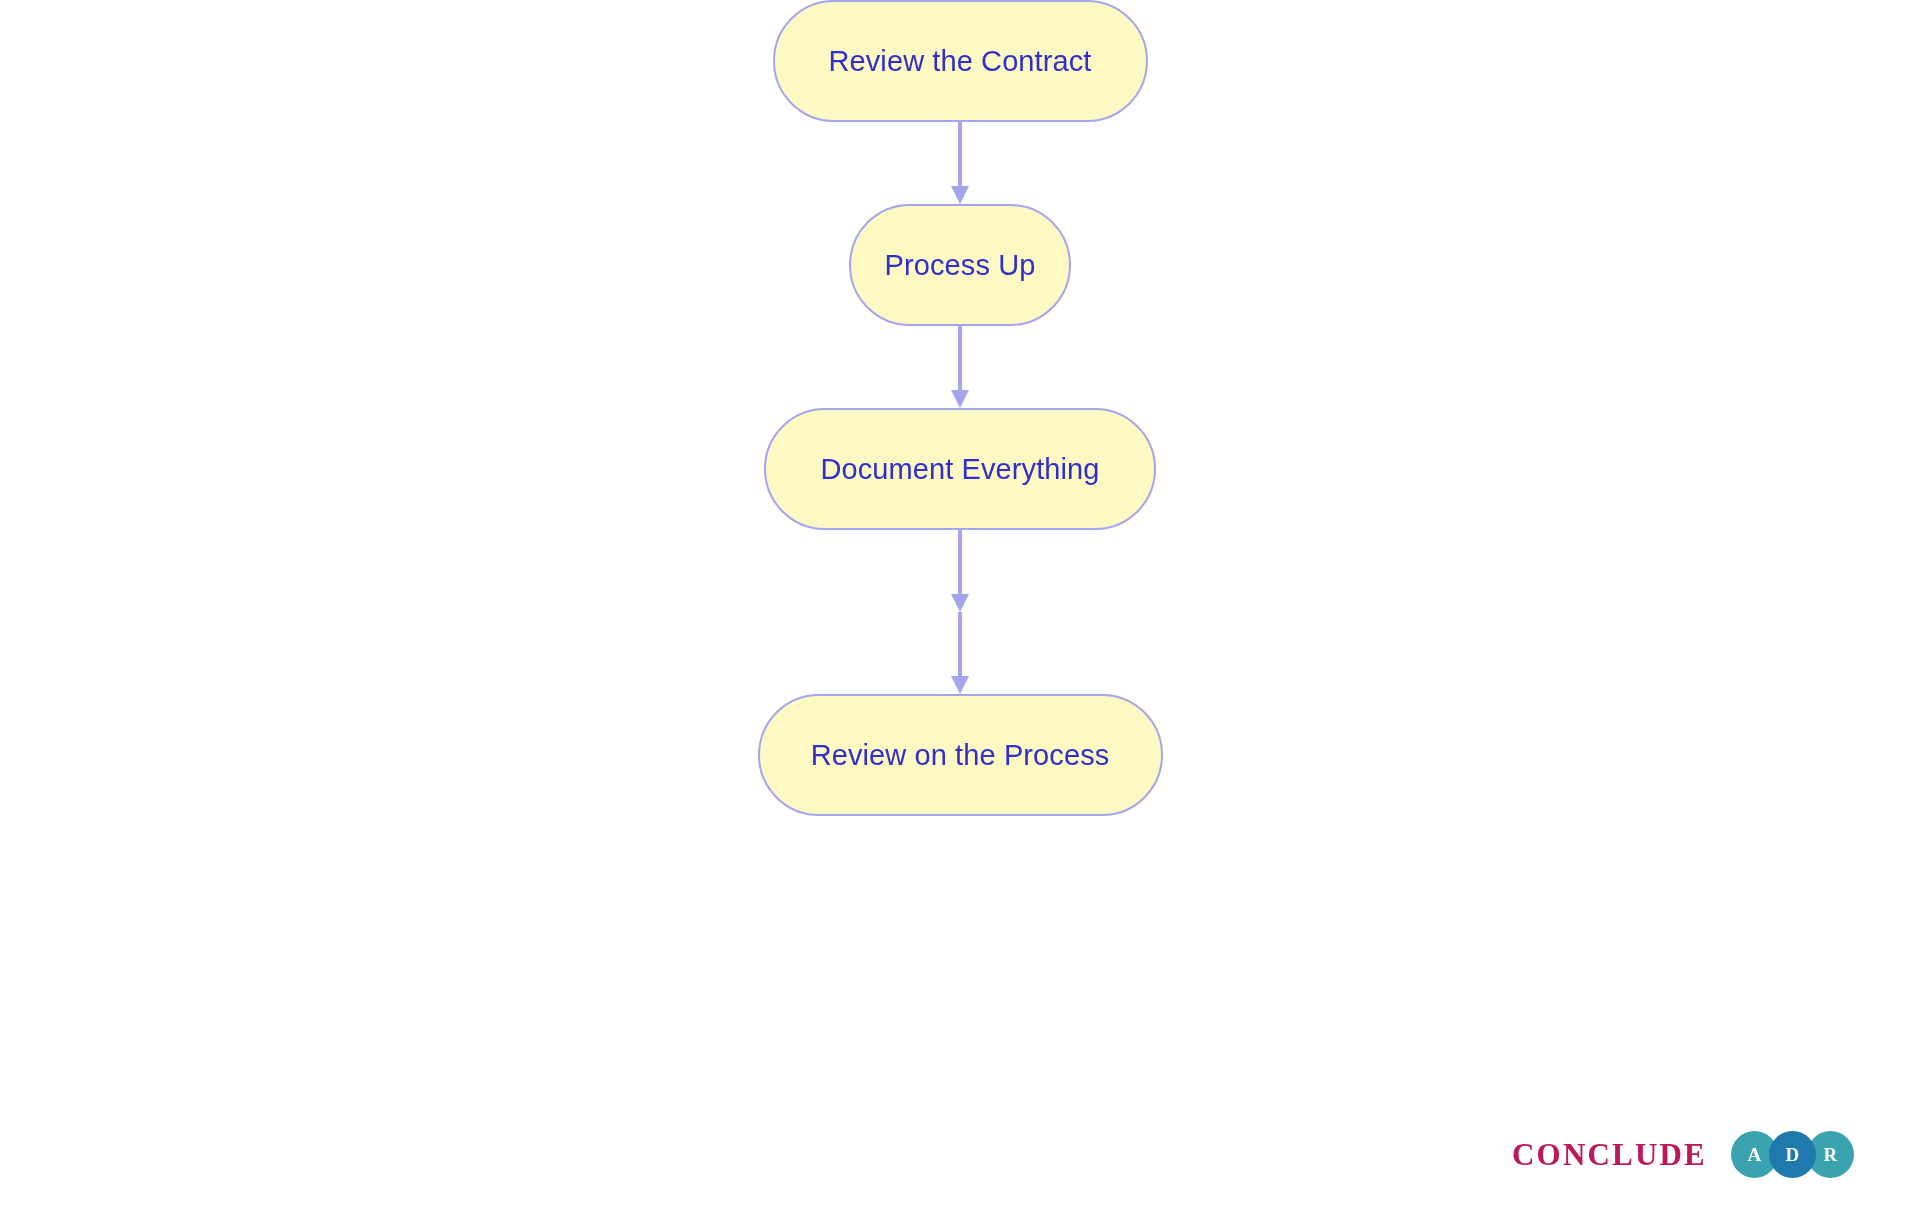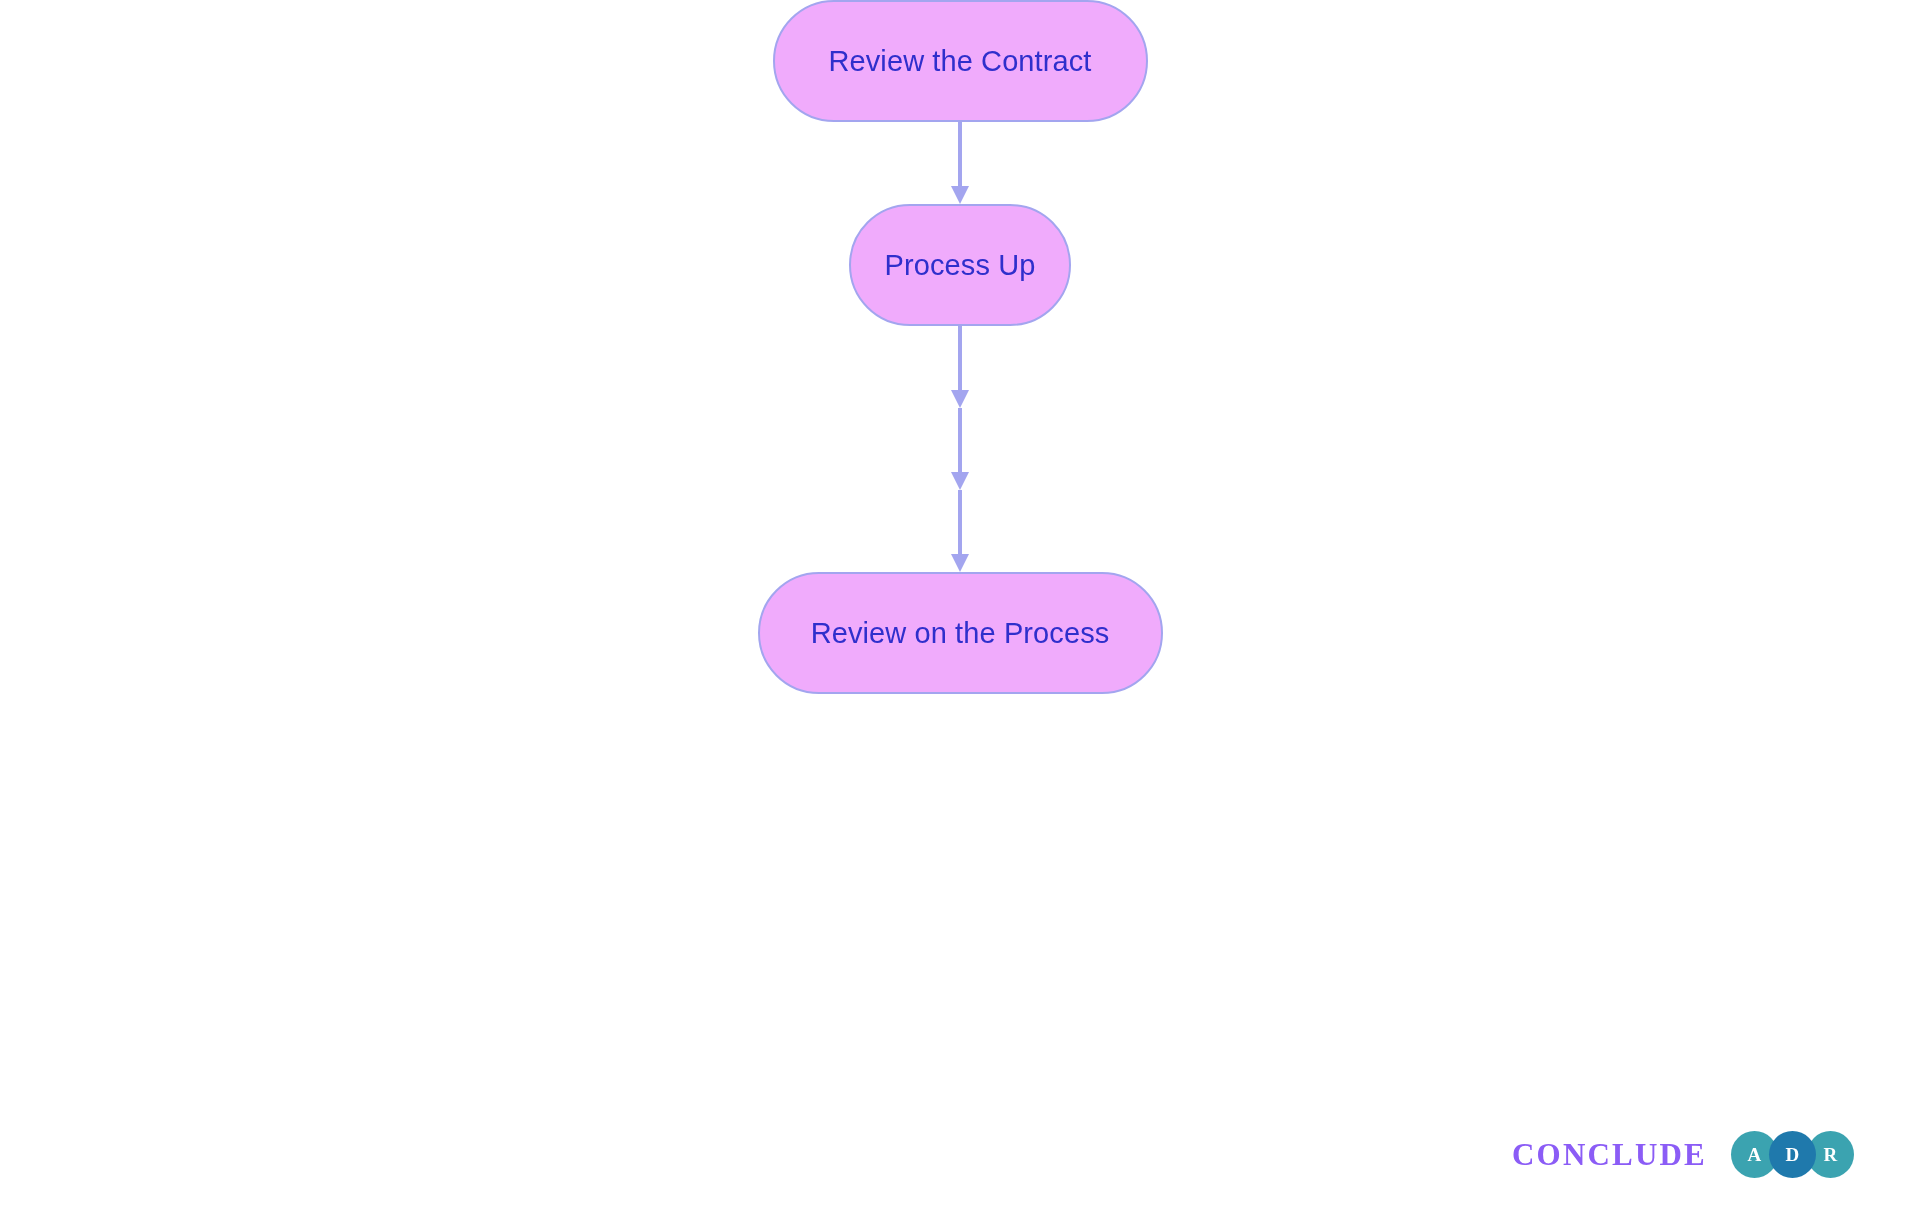--- a/index.html
+++ b/index.html
@@ -30,21 +30,21 @@
     left: 0;
     top: 0;
     width: 1920px;
     display: flex;
     flex-direction: column;
     align-items: center;
   }
 
   .node {
     box-sizing: border-box;
-    background: #f0abfc;
+    background: #fef9c3;
     border: 2px solid #a3a5ef;
     border-radius: 999px;
     color: #2f2fcc;
     font-size: 29px;
     font-weight: 400;
     letter-spacing: .1px;
     display: flex;
     align-items: center;
     justify-content: center;
     text-align: center;
@@ -93,21 +93,21 @@
     bottom: 37px;
     display: flex;
     align-items: center;
     gap: 24px;
   }
   .brand-word {
     font-family: "Liberation Serif", serif;
     font-weight: 700;
     font-size: 31px;
     letter-spacing: 2.2px;
-    color: #8b5cf6;
+    color: #be185d;
     line-height: 1;
   }
   .brand-circles {
     display: flex;
     align-items: center;
   }
   .brand-circle {
     width: 47px;
     height: 47px;
     border-radius: 50%;
@@ -141,20 +141,23 @@
 
     <div class="node n1">
       <span>Process Up</span>
     </div>
 
     <div class="connector c1">
       <div class="shaft"></div>
       <div class="head"></div>
     </div>
 
+    <div class="node n2">
+      <span>Document Everything</span>
+    </div>
 
     <div class="connector c2">
       <div class="shaft"></div>
       <div class="head"></div>
     </div>
 
 
     <div class="connector c3">
       <div class="shaft"></div>
       <div class="head"></div>

